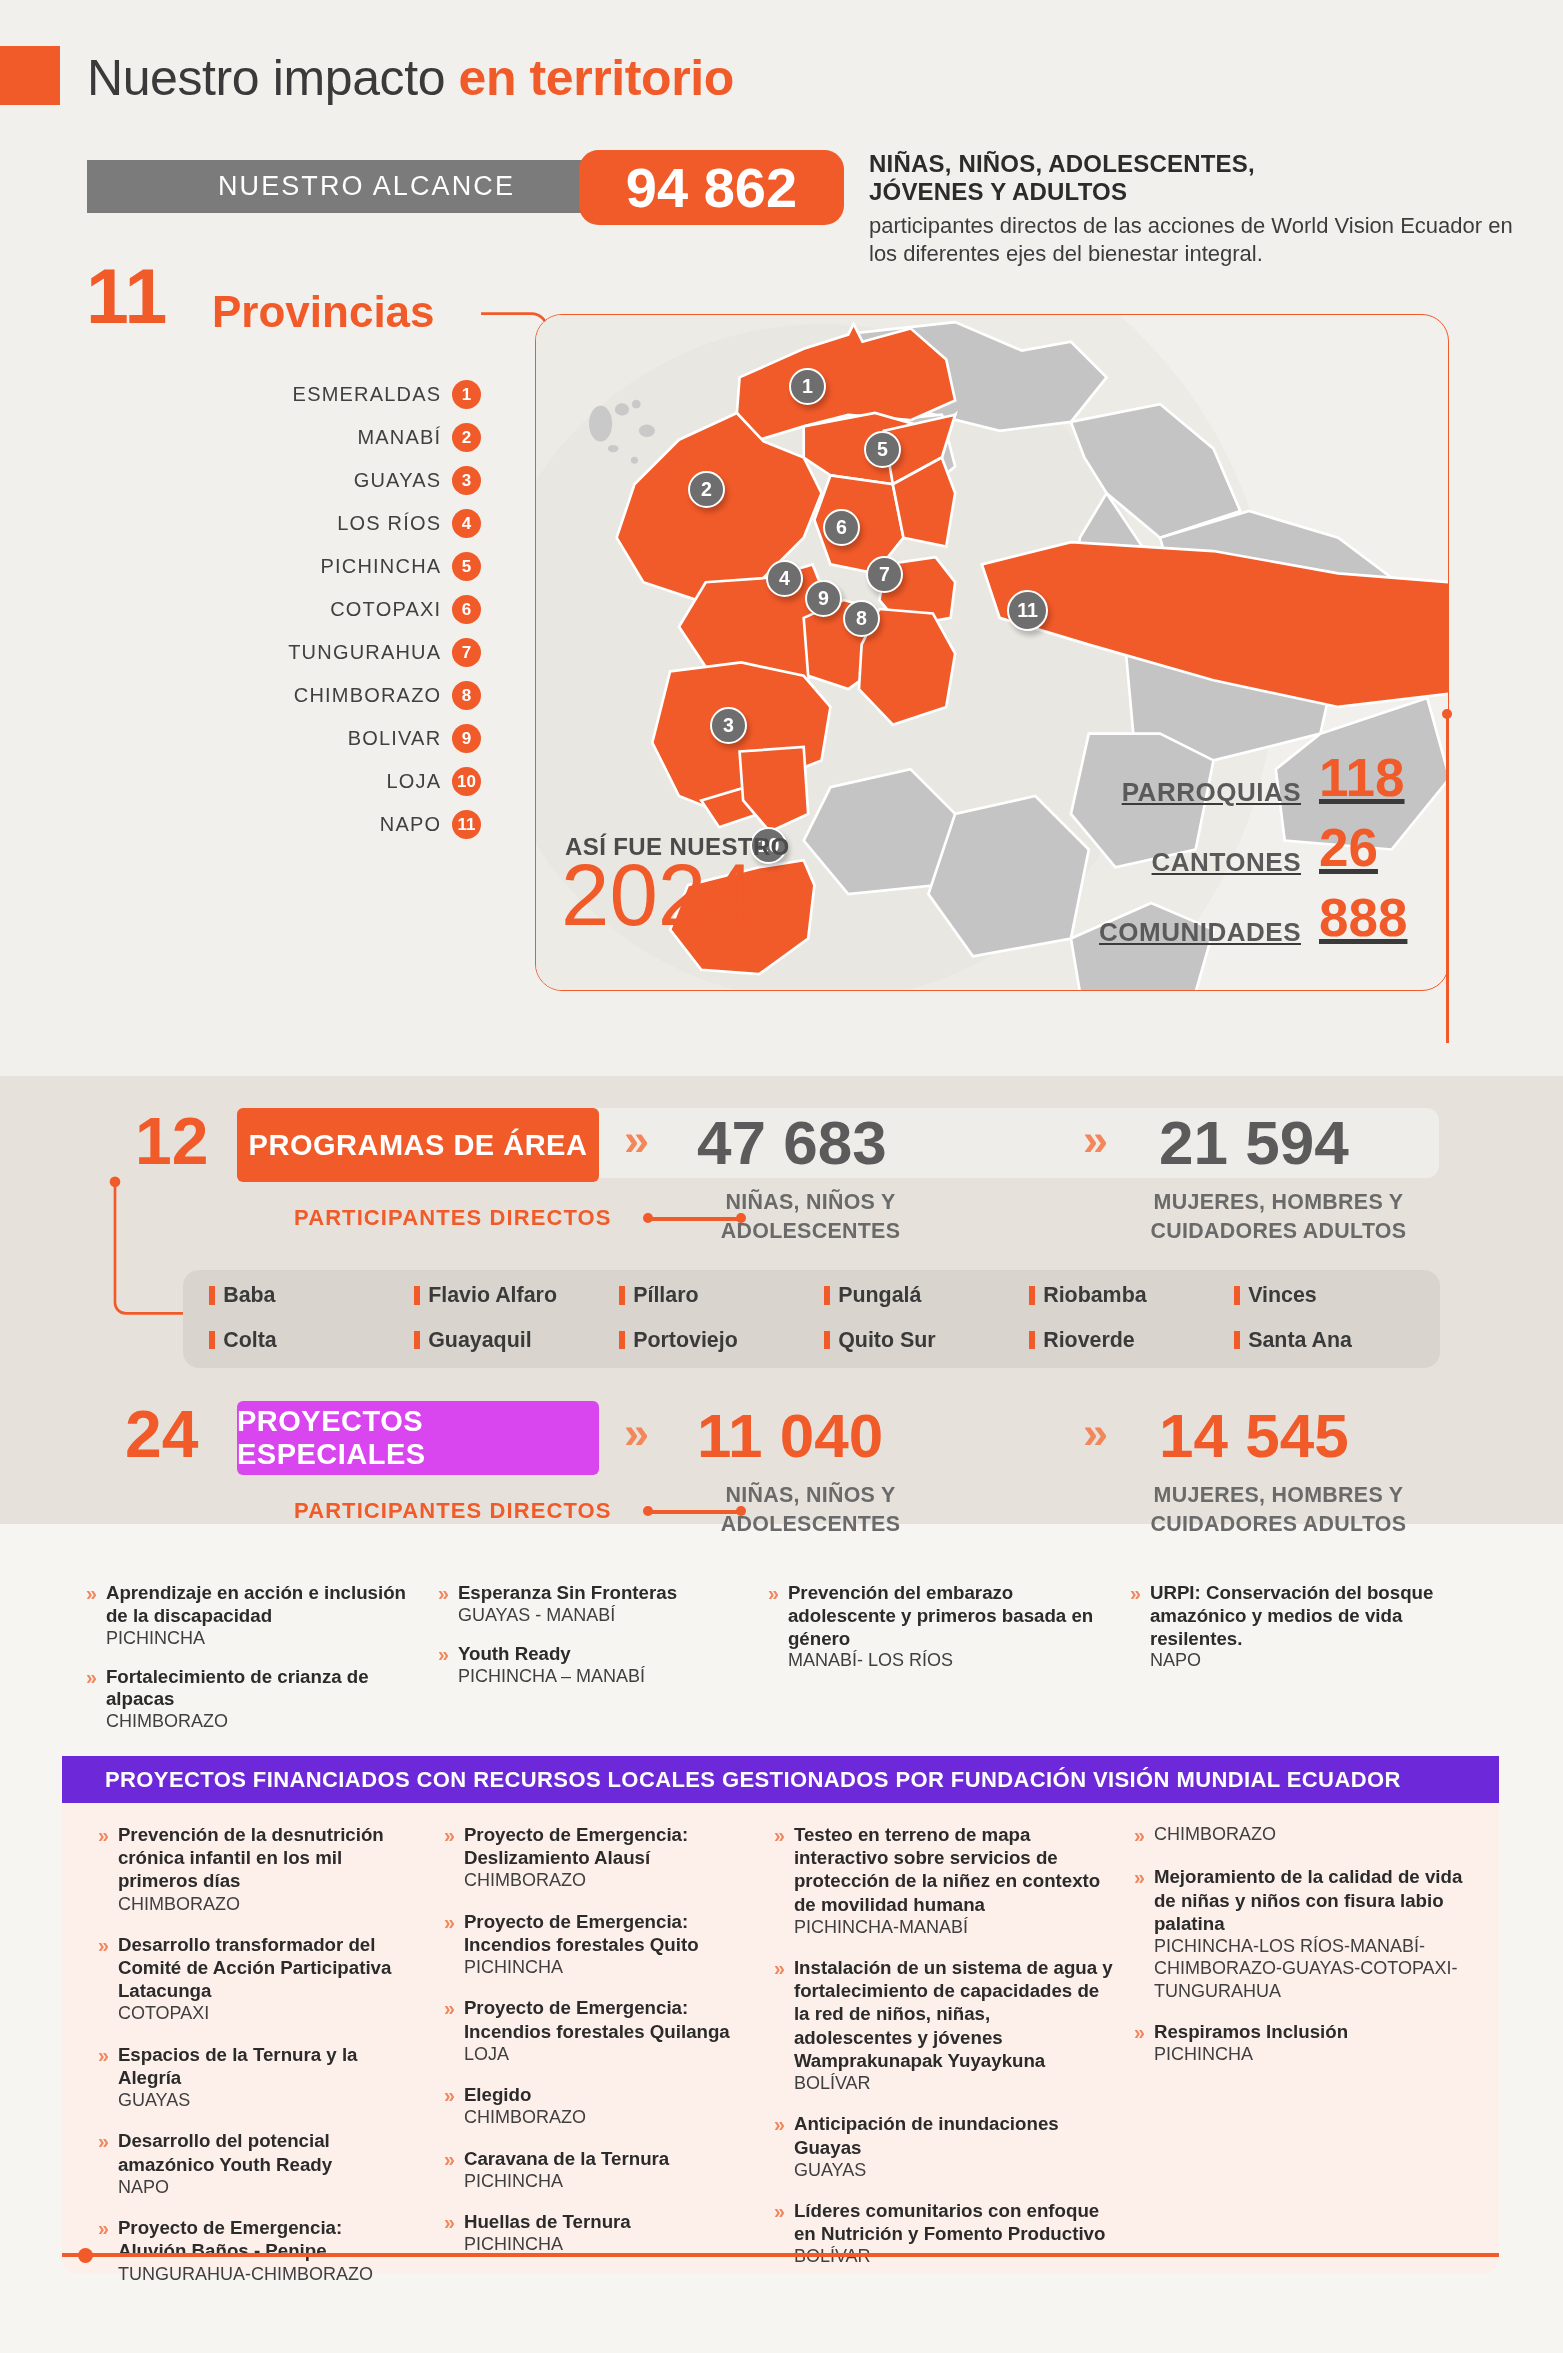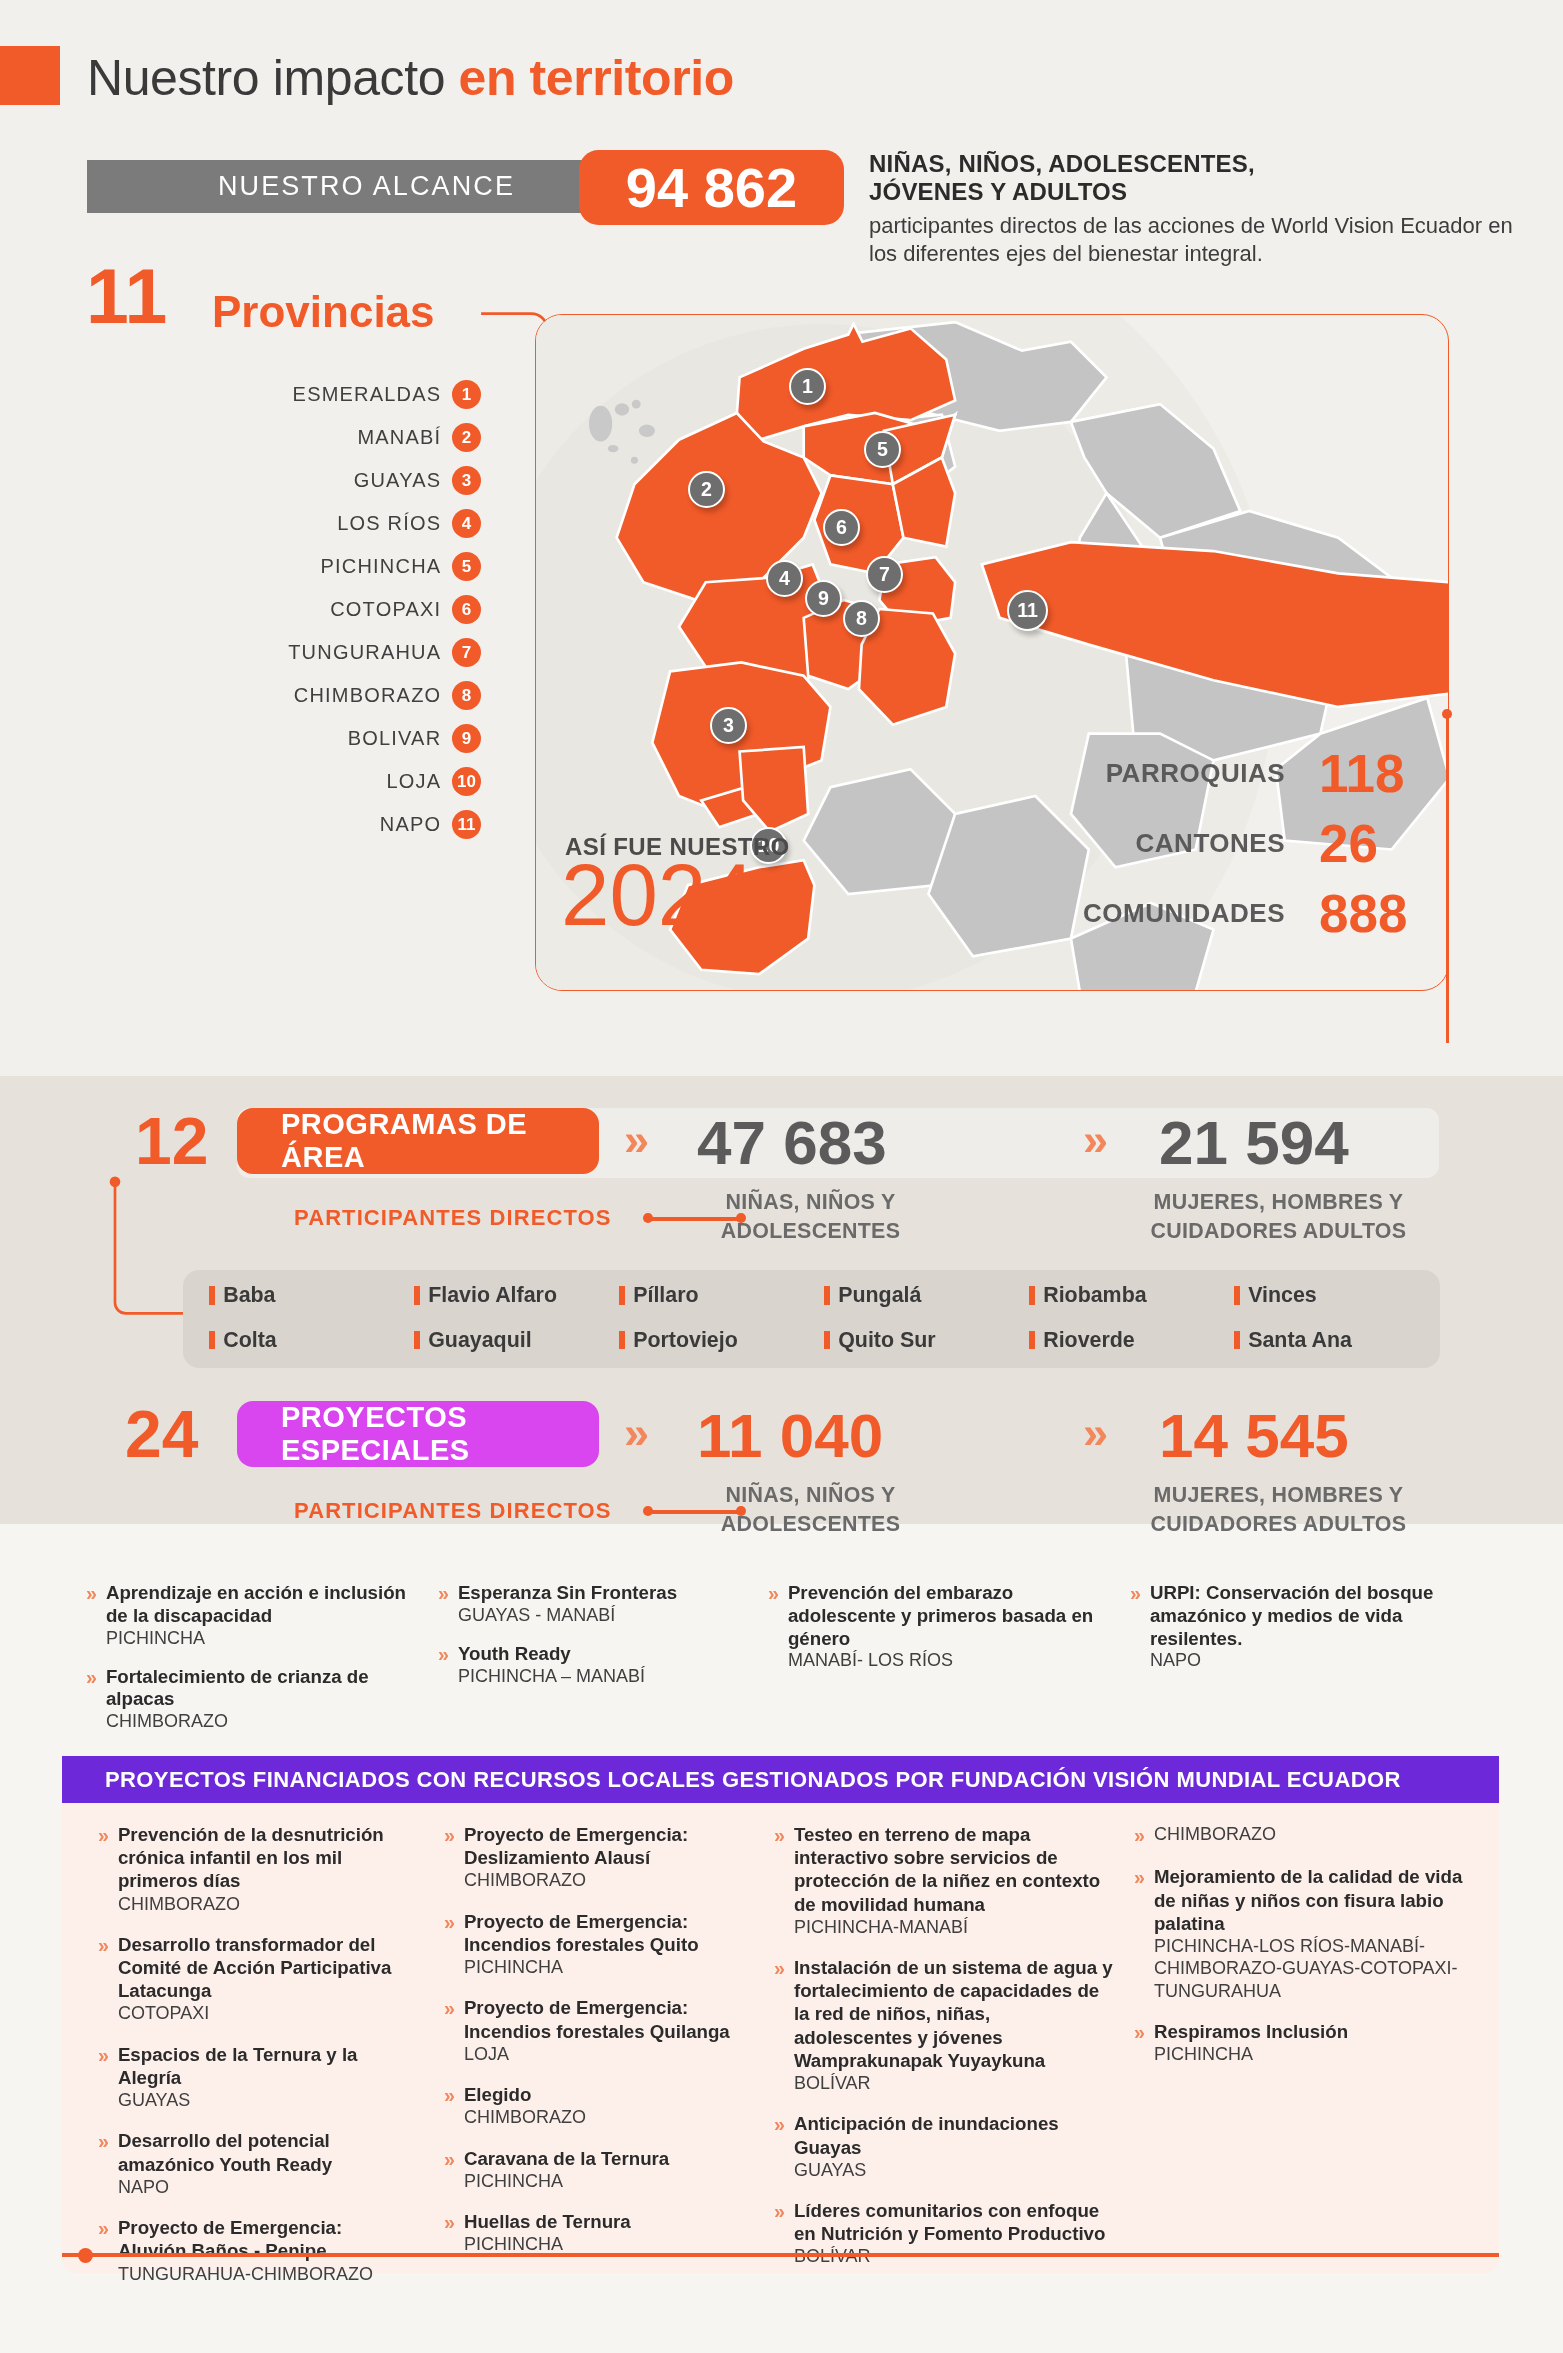--- a/index.html
+++ b/index.html
@@ -71,36 +71,36 @@
             font-family:"Liberation Sans Narrow","Liberation Sans",sans-serif; }
   .marker.m11 { width:41px; height:41px; }
 
   .asi-fue { position:absolute; left:565px; top:833px; font-size:24px; font-weight:700;
              letter-spacing:0.4px; color:#4b4b4b;
              font-family:"Liberation Sans Narrow","Liberation Sans",sans-serif; }
   .year-2024 { position:absolute; left:561px; top:851px; font-size:87px; font-weight:300; color:#F15A29;
                line-height:1; font-family:"Liberation Sans Narrow","Liberation Sans",sans-serif; }
 
   .stats { position:absolute; left:1061px; top:738px; width:374px; }
-  .stat-row { display:flex; align-items:center; justify-content:flex-end; gap:34px; height:70px; }
+  .stat-row { display:flex; align-items:flex-end; justify-content:flex-end; gap:18px; height:70px;text-decoration:underline; }
   .stat-label { font-size:26px; font-weight:700; letter-spacing:0.5px; color:#5a5a5a;
                 font-family:"Liberation Sans Narrow","Liberation Sans",sans-serif; }
   .stat-value { font-size:53px; font-weight:700; color:#F15A29; min-width:116px; text-align:left;
                 font-family:"Liberation Sans Narrow","Liberation Sans",sans-serif; }
 
   
   .card-tick { position:absolute; left:1446px; top:713px; width:2.7px; height:330px; background:#F15A29; }
   .card-tick-dot { position:absolute; left:1442px; top:709px; width:9.8px; height:9.8px; border-radius:50%;
                    background:#F15A29; }
 
   
   .big-num { position:absolute; font-size:66px; font-weight:700; color:#F15A29; line-height:1;
              font-family:"Liberation Sans Narrow","Liberation Sans",sans-serif; }
-  .tag-pill { position:absolute; height:66px; border-radius:16px; display:flex; align-items:center;
-              justify-content:center;padding-left:44px; }
+  .tag-pill { position:absolute; height:74px; border-radius:6px; display:flex; align-items:center;
+              justify-content:center; }
   .tag-pill span { color:#fff; font-size:29px; font-weight:700; letter-spacing:0.5px;
                    font-family:"Liberation Sans Narrow","Liberation Sans",sans-serif; }
   .grey-strip { position:absolute; background:#EFEDE9; border-radius:12.5px; }
 
   .chev { position:absolute; font-size:45px; color:#F3875C; font-weight:700; line-height:1;
           font-family:"Liberation Sans Narrow","Liberation Sans",sans-serif; }
   .metric-num { position:absolute; font-size:62px; font-weight:700; line-height:1;
                 font-family:"Liberation Sans Narrow","Liberation Sans",sans-serif; }
   .metric-cap { position:absolute; font-size:21.4px; font-weight:700; line-height:1.35; color:#6a6a6a;
                 text-align:center; letter-spacing:0.3px;

